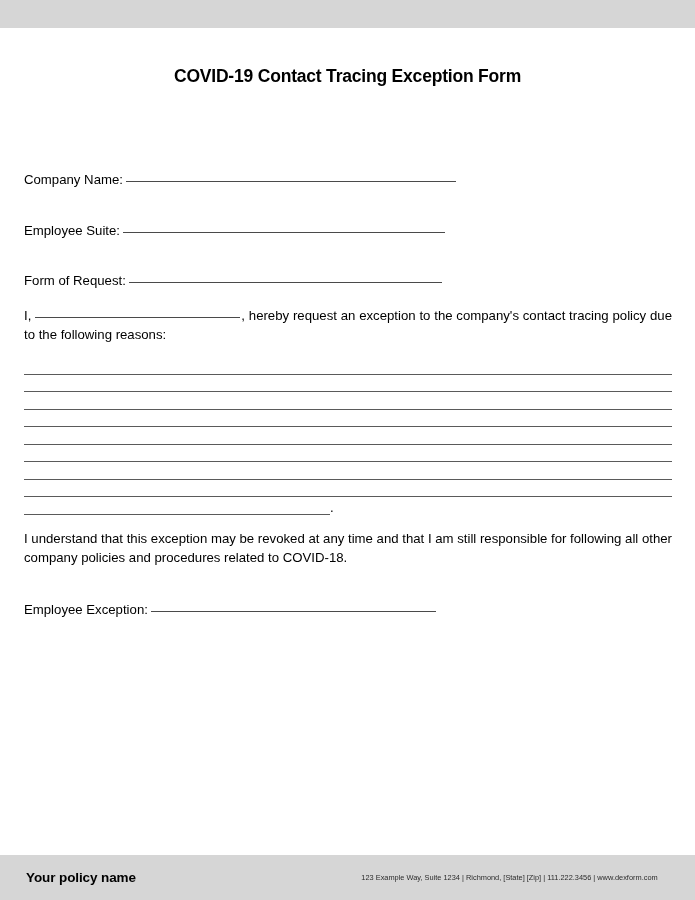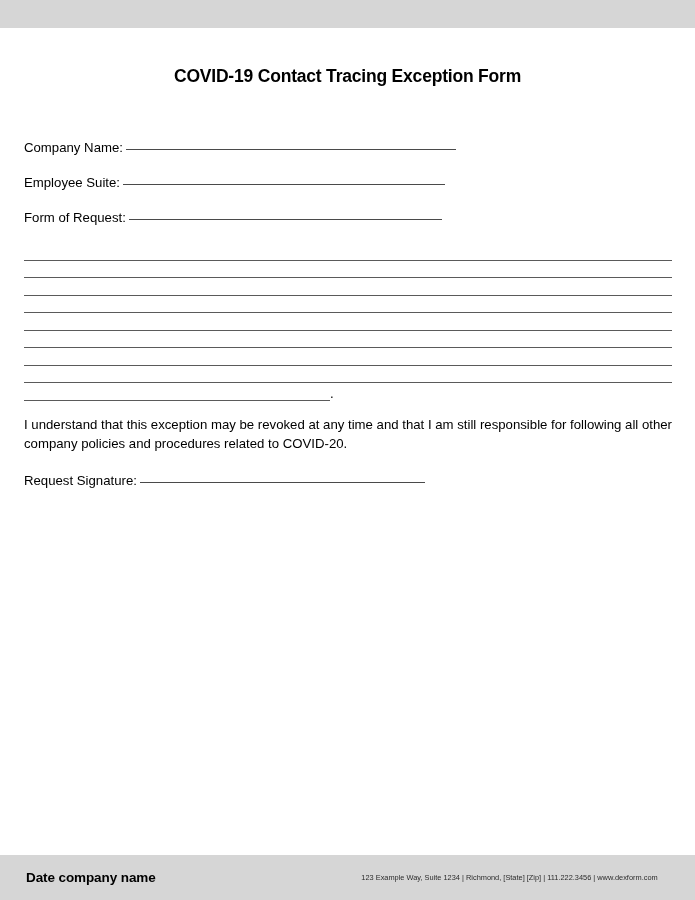--- a/index.html
+++ b/index.html
@@ -48,20 +48,21 @@
     top: 110px;
     left: 24px;
     width: 648px;
   }
 
   .field-row {
     font-size: 13.2px;
     margin-bottom: 16.5px;
     white-space: nowrap;
     line-height: 1.25;
+    margin-top: 32px;
   }
   .field-label {
     display: inline;
   }
   .rule {
     display: inline-block;
     border-bottom: 1px solid #4a4a4a;
     vertical-align: 2px;
     height: 11px;
     margin-left: 3px;
@@ -160,40 +161,41 @@
     </div>
 
     <div class="field-row">
       <span class="field-label">Employee Suite:</span><span class="rule rule-employee"></span>
     </div>
 
     <div class="field-row">
       <span class="field-label">Form of Request:</span><span class="rule rule-date"></span>
     </div>
 
+    <p class="para para-intro"><span>I,</span><span class="inline-blank"></span><span>, hereby request an exception to the company's contact tracing policy due to the following reasons:</span></p>
 
     <div class="lines">
       <div class="answer-line"></div>
       <div class="answer-line"></div>
       <div class="answer-line"></div>
       <div class="answer-line"></div>
       <div class="answer-line"></div>
       <div class="answer-line"></div>
       <div class="answer-line"></div>
       <div class="answer-line"></div>
       <div><span class="answer-line short"></span><span class="period-after">.</span></div>
     </div>
 
-    <p class="para para-closing">I understand that this exception may be revoked at any time and that I am still responsible for following all other company policies and procedures related to COVID-20.</p>
+    <p class="para para-closing">I understand that this exception may be revoked at any time and that I am still responsible for following all other company policies and procedures related to COVID-18.</p>
 
     <div class="sign-block">
       <div class="field-row">
-        <span class="field-label">Request Signature:</span><span class="rule rule-sign"></span>
+        <span class="field-label">Employee Exception:</span><span class="rule rule-sign"></span>
       </div>
     </div>
 
   </div>
 </div>
 
 <div class="footer-band">
-  <div class="footer-company">Date company name</div>
+  <div class="footer-company">Your policy name</div>
   <div class="footer-address">123 Example Way, Suite 1234 | Richmond, [State] [Zip] | 111.222.3456 | www.dexform.com</div>
 </div>
 
 </body></html>

